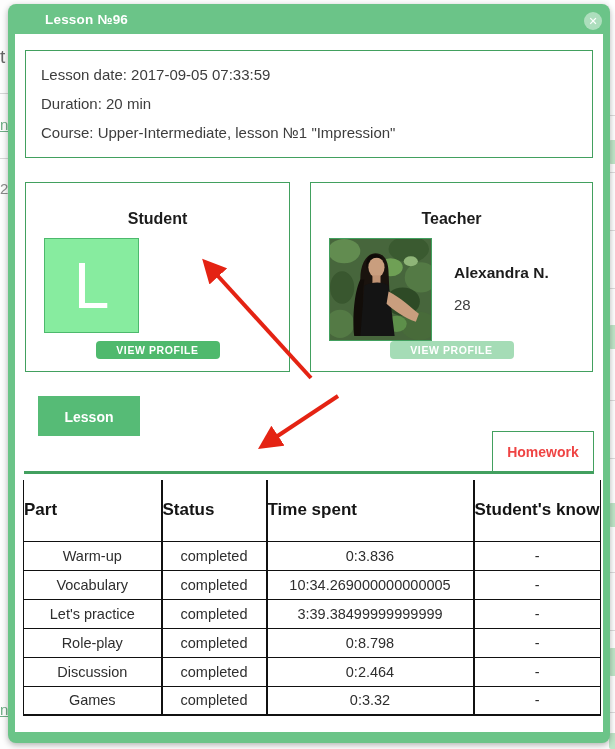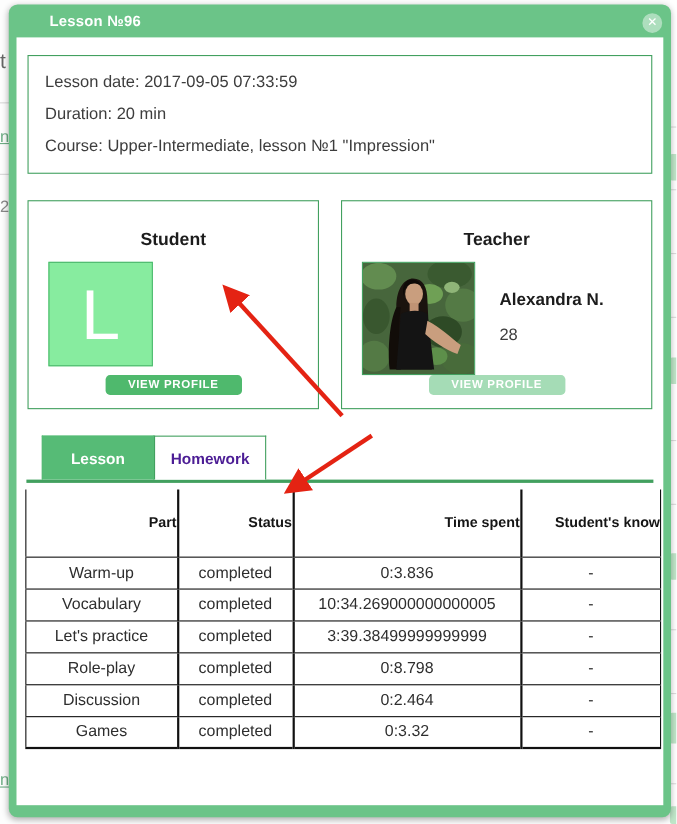--- a/index.html
+++ b/index.html
@@ -64,39 +64,39 @@
   .profile-btn {
     align-self:center; margin-bottom:12px; border:none; cursor:pointer;
     width:124px; height:18px; border-radius:4px; color:#fff;
     font-family:inherit; font-size:10.5px; font-weight:bold; letter-spacing:.6px;
   }
   .profile-btn.primary { background:var(--btn-primary,#4fb96d); }
   .profile-btn.muted   { background:var(--btn-muted,#a5dcb6); }
 
   
   .tabs { margin:24px 1px 0 1px; border-bottom:3px solid var(--border,#42a05f);
-          display:flex; gap:0; padding-left:14px; }
+          display:flex; gap:0; padding-left:14px;justify-content:space-between; }
   .tab {
     width:102px; height:40px; display:flex; align-items:center; justify-content:center;
     font-weight:bold; font-size:14px; cursor:pointer;
   }
   .tab.active { background:var(--tab-active,#56bb76); color:#fff; border:1px solid var(--tab-active,#56bb76); border-bottom:none; }
-  .tab.inactive { background:#fff; color:#4c1d95; border:1px solid var(--border,#42a05f); border-bottom:none; }
+  .tab.inactive { background:#fff; color:#ef4444; border:1px solid var(--border,#42a05f); border-bottom:none;margin-top:35px; }
 
   
   table.lesson-table {
     width:577px; margin:6px auto 0 auto; border-collapse:collapse; table-layout:fixed;
     border-left:1px solid var(--table-line,#111);
     border-right:1px solid var(--table-line,#111);
     border-bottom:2px solid var(--table-line,#111);
   }
   .lesson-table col.c1 { width:138px; } .lesson-table col.c2 { width:105px; }
   .lesson-table col.c3 { width:207px; } .lesson-table col.c4 { width:127px; }
   .lesson-table th {
-    font-size:13px; font-weight:bold; color:#151515; text-align:right;
+    font-size:17px; font-weight:bold; color:#151515; text-align:left;
     height:61px; vertical-align:middle; line-height:20px;
     border-bottom:1px solid var(--table-line,#111);
   }
   .lesson-table td {
     font-size:14.5px; color:#2e2e2e; text-align:center; height:29px;
     vertical-align:middle; border-bottom:1px solid var(--table-line,#111);
   }
   .lesson-table th + th, .lesson-table td + td { border-left:2px solid var(--table-line,#111); }
 
   

